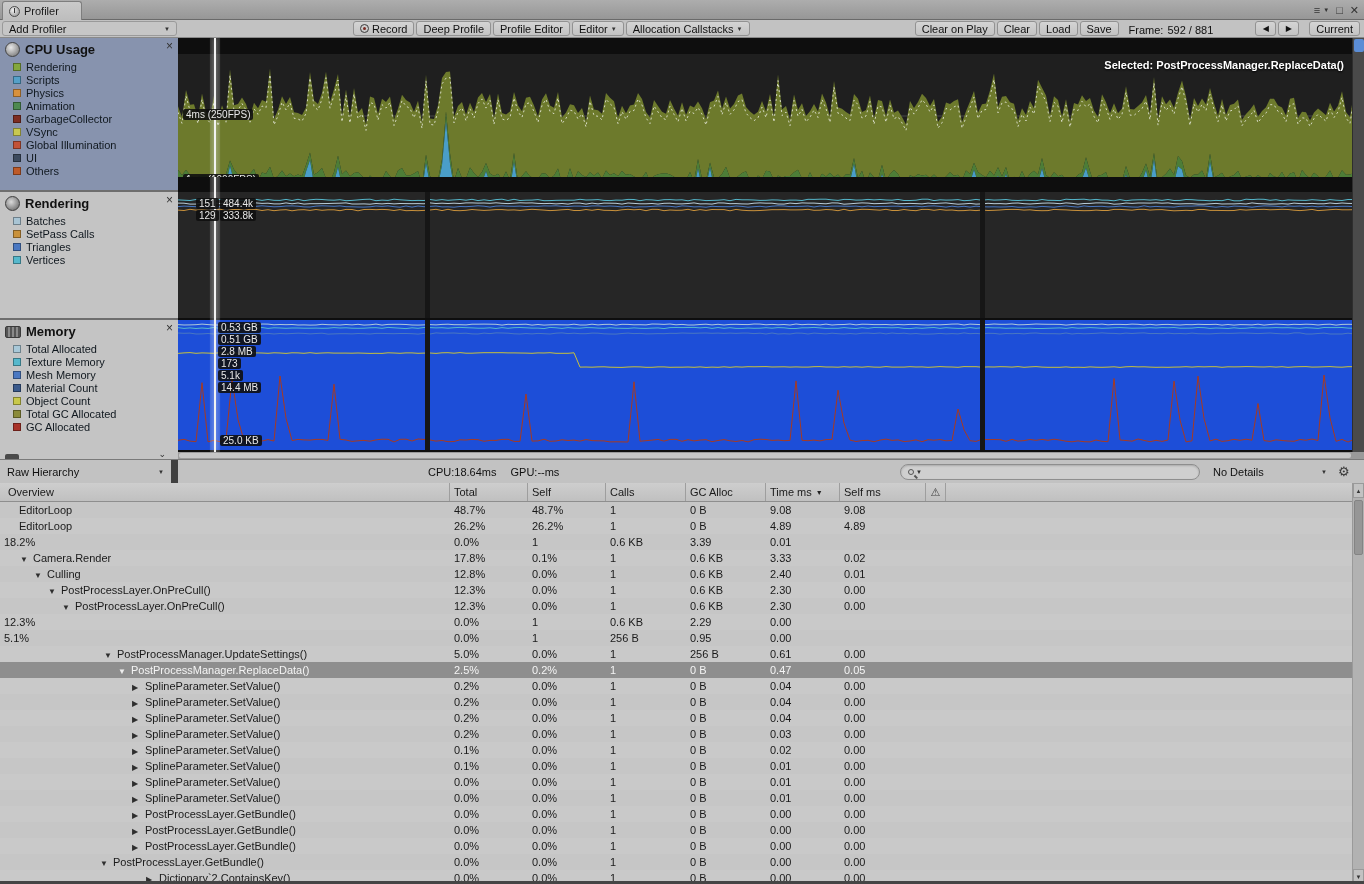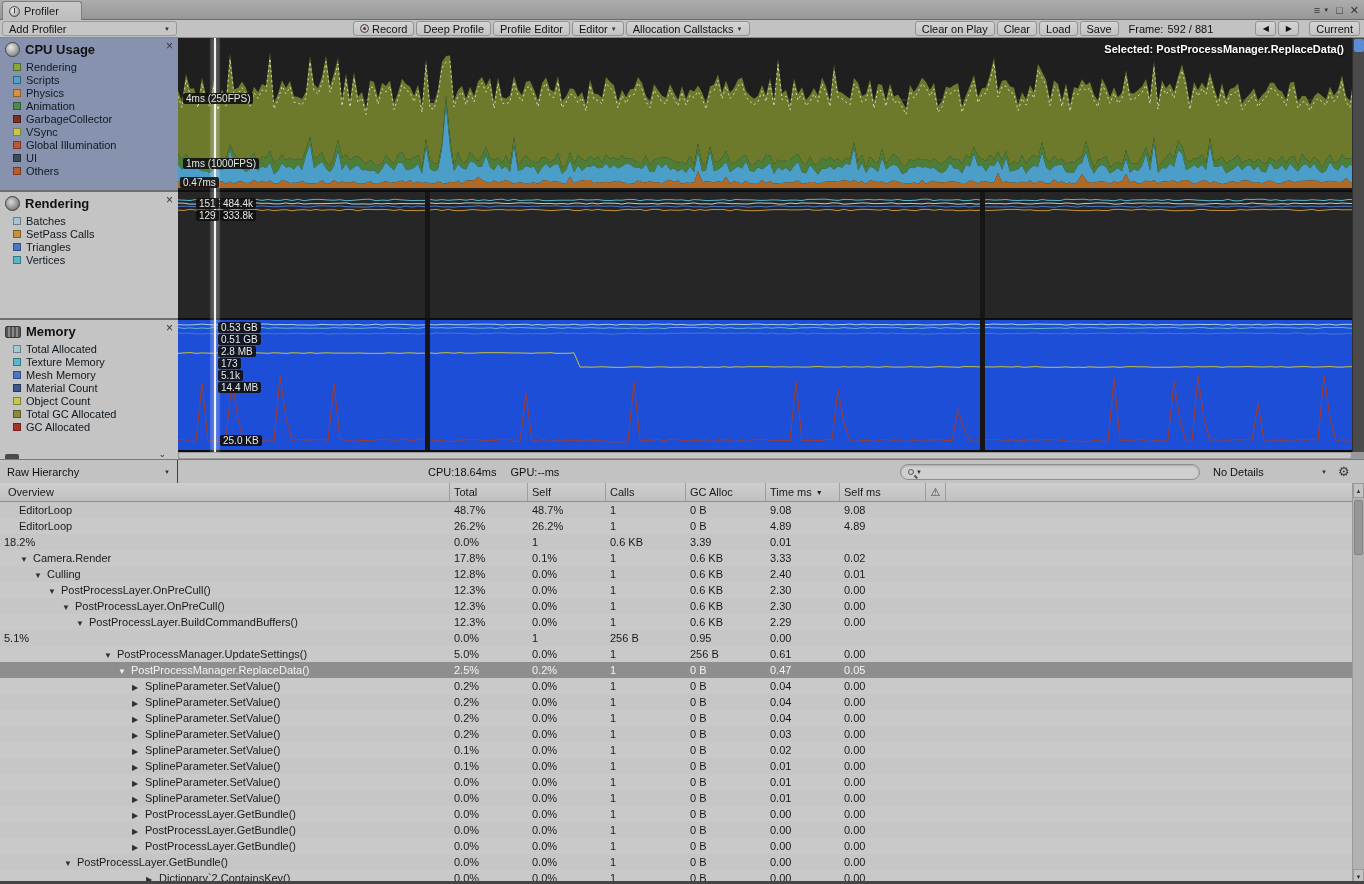--- a/index.html
+++ b/index.html
@@ -16,21 +16,21 @@
 .win-controls span{font-size:11px;line-height:20px;}
 .menu-arrow{font-size:6px !important;margin-left:-4px;}
 
 
 .toolbar{position:absolute;left:0;top:20px;width:100%;height:18px;background:#c2c2c2;border-bottom:1px solid #898989;display:flex;align-items:center;padding:1px 2px 1px 2px;}
 .tbtn{height:15px;display:flex;align-items:center;gap:3px;padding:0 6px;background:linear-gradient(#d4d4d4,#c3c3c3);border:1px solid #929292;border-radius:3px;margin-right:2px;white-space:nowrap;color:#111;}
 .dd-arrow{font-size:6px;color:#333;line-height:6px;}
 .addprof{width:175px;margin-right:176px;justify-content:space-between;background:#c6c6c6;border-color:#9a9a9a;}
 .record-icon{width:9px;height:9px;border:1.5px solid #3c3c3c;border-radius:50%;position:relative;flex:none;}
 .record-icon::after{content:'';position:absolute;left:1.5px;top:1.5px;width:3px;height:3px;border-radius:50%;background:#7a2a22;}
-.right-group{margin-left:auto;display:flex;align-items:center;padding-left:20px;}
+.right-group{margin-left:auto;display:flex;align-items:flex-end;padding-left:20px;}
 .frame-label{margin:0 4px 0 8px;color:#111;}
 .frame-value{margin-right:42px;color:#111;}
 .navbtn{width:21px;justify-content:center;font-size:8px;}
 .spacer8{width:8px;}
 
 
 .sidebar{position:absolute;left:0;top:38px;width:178px;height:421px;background:#6e6e6e;}
 .module{position:absolute;left:0;width:178px;background:#c4c4c4;overflow:hidden;}
 .module.cpu{top:0;height:152px;background:#8793ae;}
 .module.rendering{top:154px;height:126px;}
@@ -46,37 +46,37 @@
 .legend-item{display:flex;align-items:center;gap:5px;height:13px;}
 .legend-square{width:8px;height:8px;border:1px solid rgba(0,0,0,0.35);flex:none;}
 .legend-label{font-size:11px;color:#10181f;white-space:nowrap;}
 .module-partial{position:absolute;left:0;top:414px;width:178px;height:7px;background:#c4c4c4;overflow:hidden;}
 .partial-icon{position:absolute;left:5px;top:2px;width:14px;height:8px;background:#4a4a4a;border-radius:2px 2px 0 0;}
 .mod-scroll{position:absolute;right:12px;top:-3px;font-size:9px;color:#333;}
 
 
 .charts{position:absolute;left:178px;top:38px;width:1174px;height:414px;background:#0e0e0e;}
 .chart{position:absolute;left:0;width:1174px;overflow:hidden;}
-.chart.cpu{top:0;height:152px;background:#1f1f1f;padding-left:16px;}
+.chart.cpu{top:16px;height:123px;background:#1f1f1f;padding-left:16px;}
 .chart.rendering{top:154px;height:126px;background:#262626;}
 .chart.memory{top:282px;height:130px;background:#1d4ed8;}
 .chart svg{position:absolute;left:0;top:0;}
 .chart-label{position:absolute;background:rgba(16,16,16,0.9);color:#e8e8e8;font-size:10px;line-height:11px;padding:0 3px;border-radius:2px;white-space:nowrap;z-index:6;}
 .selected-label{position:absolute;right:8px;top:5px;color:#fff;font-weight:bold;font-size:11px;text-shadow:0 1px 2px #000;z-index:6;}
 .playhead{position:absolute;left:36px;top:0;width:2px;height:414px;background:#f0f0f0;box-shadow:0 0 5px rgba(255,255,255,0.65);z-index:5;}
 .playhead::before{content:'';position:absolute;left:-4px;top:0;width:10px;height:100%;background:rgba(255,255,255,0.12);}
 .vscroll-charts{position:absolute;left:1352px;top:38px;width:12px;height:414px;background:#4a4a4a;border-left:1px solid #2e2e2e;}
 .vscroll-charts .thumb{position:absolute;left:1px;top:1px;width:10px;height:13px;background:#5b8dd6;border-radius:2px;}
 .hscroll{position:absolute;left:178px;top:452px;width:1174px;height:7px;background:#9a9a9a;}
 .hscroll .thumb{position:absolute;left:1px;top:1px;right:1px;height:5px;background:#c6c6c6;border-radius:2px;}
 .hcorner{position:absolute;left:1352px;top:452px;width:12px;height:7px;background:#9a9a9a;}
 
 
 .controlbar{position:absolute;left:0;top:459px;width:100%;height:24px;background:#c2c2c2;border-top:1px solid #7a7a7a;}
-.mode-dd{position:absolute;left:0;top:0;width:178px;height:100%;display:flex;align-items:center;padding:0 7px;border-right:1px solid #404040;color:#111;}
+.mode-dd{position:absolute;left:0;top:0;width:178px;height:100%;display:flex;align-items:center;padding:0 7px;border-right:7px solid #404040;color:#111;}
 .mode-dd .dd-arrow{margin-left:auto;}
 .stats{position:absolute;left:428px;top:0;height:100%;display:flex;align-items:center;gap:14px;color:#111;}
 .searchbox{position:absolute;left:900px;top:4px;width:300px;height:16px;background:#cfcfcf;border:1px solid #8e8e8e;border-radius:8px;display:flex;align-items:center;padding:0 7px;gap:2px;box-shadow:inset 0 1px 2px rgba(0,0,0,0.18);}
 .mag{width:6px;height:6px;border:1.5px solid #555;border-radius:50%;position:relative;flex:none;}
 .mag::after{content:'';position:absolute;width:4px;height:1.5px;background:#555;left:4.5px;top:6px;transform:rotate(45deg);}
 .search-input{flex:1;border:none;background:transparent;outline:none;font-family:"Liberation Sans",sans-serif;font-size:11px;height:14px;}
 .details-dd{position:absolute;left:1206px;top:0;width:128px;height:100%;display:flex;align-items:center;padding:0 7px;color:#111;}
 .details-dd .dd-arrow{margin-left:auto;}
 .gear{position:absolute;left:1338px;top:4px;font-size:13px;color:#3a3a3a;line-height:15px;}
 
@@ -464,21 +464,20 @@
         <div class="cell num">12.3%</div>
         <div class="cell num">0.0%</div>
         <div class="cell num">1</div>
         <div class="cell num">0.6 KB</div>
         <div class="cell num">2.30</div>
         <div class="cell num">0.00</div>
         <div></div>
         <div></div>
       </div>
       <div class="trow alt">
-        <div class="cell name" style="padding-left: 76px;"><span class="tree-arrow">▼</span><span>PostProcessLayer.BuildCommandBuffers()</span></div>
         <div class="cell num">12.3%</div>
         <div class="cell num">0.0%</div>
         <div class="cell num">1</div>
         <div class="cell num">0.6 KB</div>
         <div class="cell num">2.29</div>
         <div class="cell num">0.00</div>
         <div></div>
         <div></div>
       </div>
       <div class="trow">
@@ -628,21 +627,21 @@
         <div class="cell num">0.0%</div>
         <div class="cell num">0.0%</div>
         <div class="cell num">1</div>
         <div class="cell num">0 B</div>
         <div class="cell num">0.00</div>
         <div class="cell num">0.00</div>
         <div></div>
         <div></div>
       </div>
       <div class="trow">
-        <div class="cell name" style="padding-left: 64px;"><span class="tree-arrow">▼</span><span>PostProcessLayer.GetBundle()</span></div>
+        <div class="cell name" style="padding-left: 100px;"><span class="tree-arrow">▼</span><span>PostProcessLayer.GetBundle()</span></div>
         <div class="cell num">0.0%</div>
         <div class="cell num">0.0%</div>
         <div class="cell num">1</div>
         <div class="cell num">0 B</div>
         <div class="cell num">0.00</div>
         <div class="cell num">0.00</div>
         <div></div>
         <div></div>
       </div>
       <div class="trow alt">

